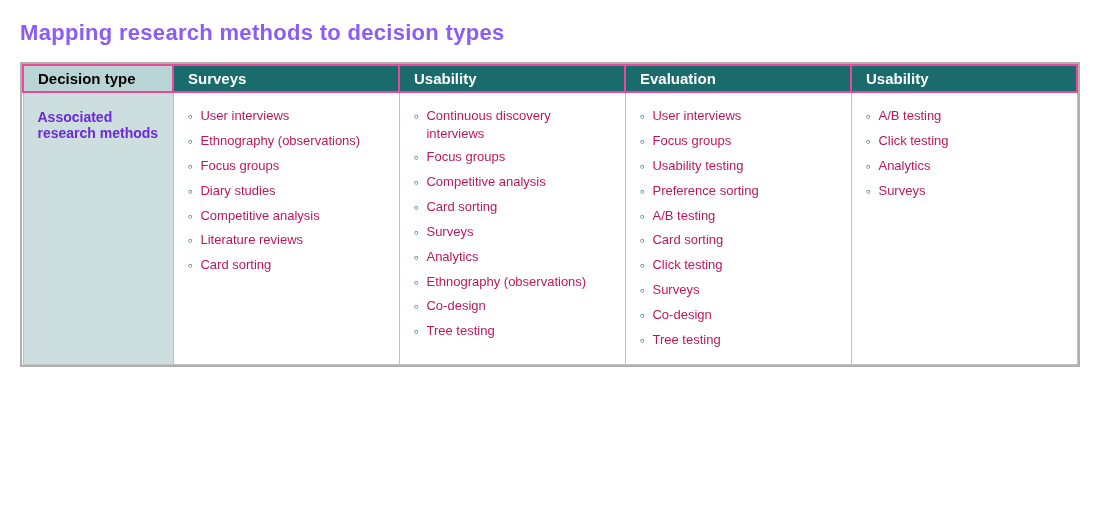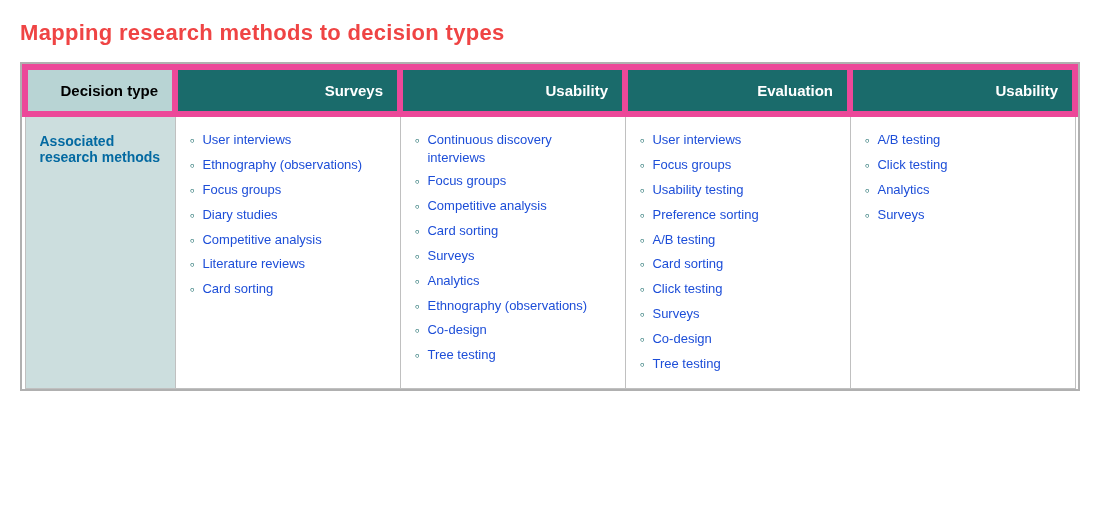--- a/index.html
+++ b/index.html
@@ -12,44 +12,44 @@
       background: #ffffff;
       font-family: Arial, sans-serif;
       padding: 20px;
       width: 1100px;
       min-height: 506px;
     }
 
     .page-title {
       font-size: 22px;
       font-weight: bold;
-      color: #ef4444;
+      color: #8b5cf6;
       margin-bottom: 16px;
       letter-spacing: 0.3px;
     }
 
     .table-wrapper {
       border: 2px solid #b0b0b0;
       width: 100%;
     }
 
     table {
       width: 100%;
       border-collapse: collapse;
       table-layout: fixed;
     }
 
     thead tr th {
       background-color: #1a6b6b;
       color: #ffffff;
       font-size: 15px;
       font-weight: bold;
-      padding: 12px 14px;
-      text-align: right;
-      border: 6px solid #ec4899;
+      padding: 4px 14px;
+      text-align: left;
+      border: 2px solid #ec4899;
       vertical-align: middle;
     }
 
     thead tr th.first-col {
       background-color: #b8d4d4;
       color: #000000;
       width: 150px;
     }
 
     tbody tr td {
@@ -58,37 +58,37 @@
       border: 1px solid #c0c0c0;
       font-size: 13px;
       color: #000000;
       background-color: #ffffff;
     }
 
     tbody tr td.row-header {
       background-color: #ccdede;
       font-weight: bold;
       font-size: 14px;
-      color: #0369a1;
+      color: #6d28d9;
       vertical-align: top;
       padding-top: 16px;
     }
 
     ul.method-list {
       list-style: none;
       padding: 0;
       margin: 0;
     }
 
     ul.method-list li {
       display: flex;
       align-items: flex-start;
       margin-bottom: 6px;
       font-size: 13px;
-      color: #1d4ed8;
+      color: #be185d;
       line-height: 1.35;
     }
 
     ul.method-list li::before {
       content: "◦";
       color: #1a6b6b;
       font-size: 14px;
       margin-right: 8px;
       flex-shrink: 0;
       margin-top: 0px;

